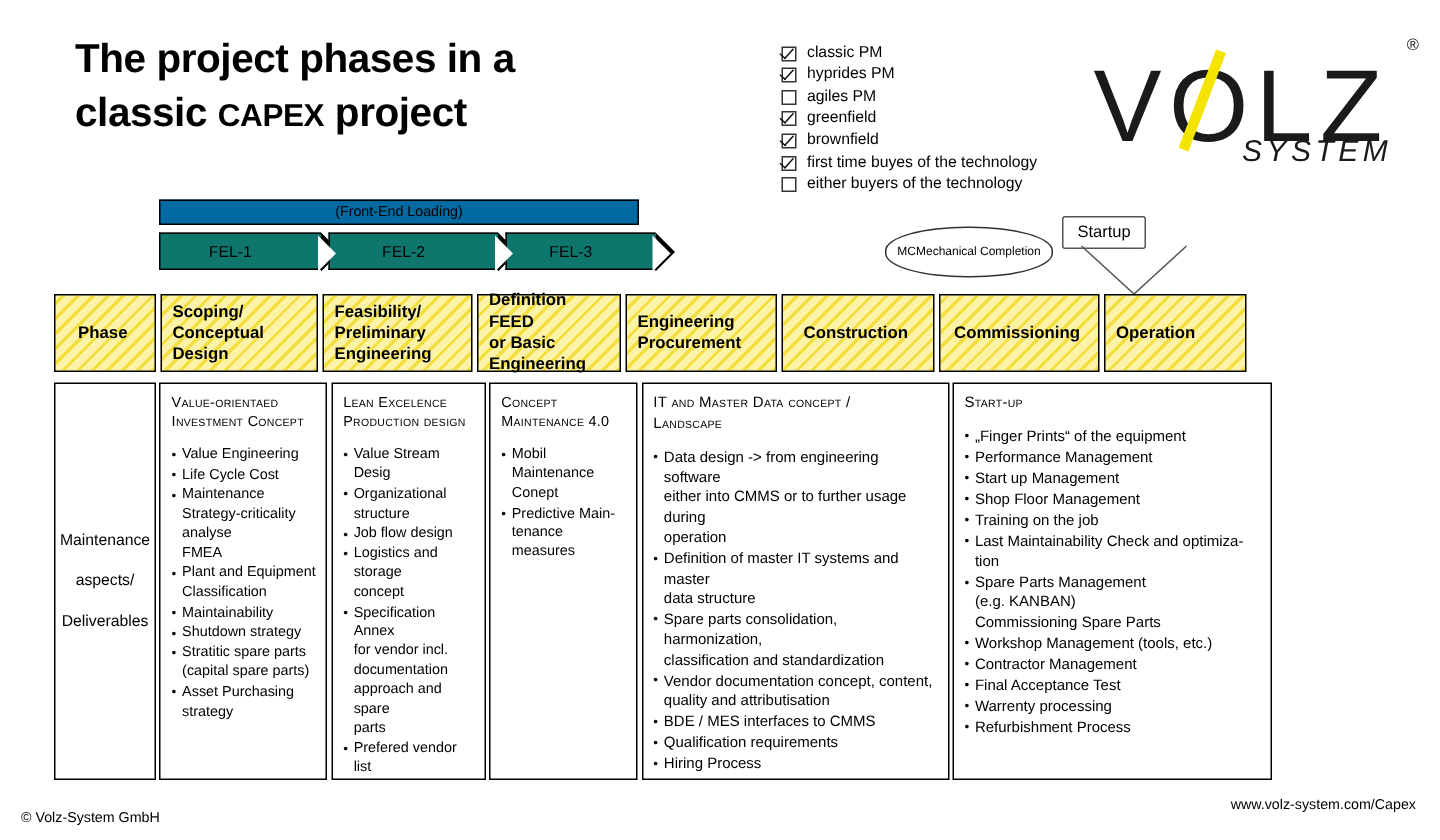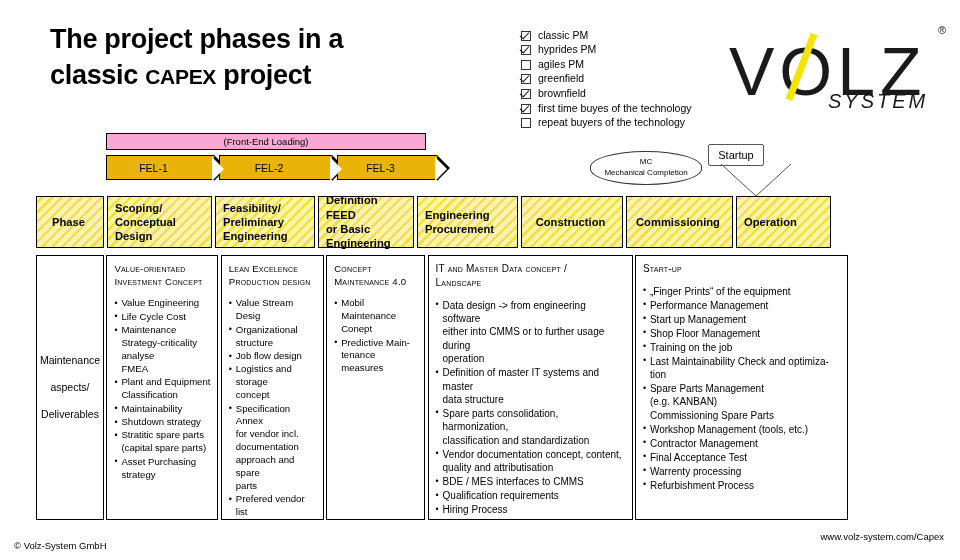--- a/index.html
+++ b/index.html
@@ -51,26 +51,26 @@
     background:#f5e400;transform:rotate(21deg);transform-origin:50% 50%;
   }
   #logo .sys{
     position:absolute;left:103px;top:78px;
     font-size:20px;font-style:italic;letter-spacing:3px;color:#1a1a1a;text-align:center;
   }
 
   
   #felWrap{position:absolute;left:106px;top:133px;}
   #felBar{
-    width:318px;height:15px;border:1px solid #000;background:#f9a8d4;
+    width:318px;height:15px;border:1px solid #000;background:#0369a1;
     font-size:9.5px;text-align:center;line-height:15px;
   }
   #felRow{position:absolute;left:0;top:22px;display:flex;}
   .fel{
-    position:relative;height:25px;background:#eab308;
+    position:relative;height:25px;background:#0f766e;
     font-size:10.5px;font-weight:400;
     display:flex;align-items:center;justify-content:center;
     padding-right:14px;
     box-sizing:border-box;
     border-top:1px solid #000;border-bottom:1px solid #000;border-left:1px solid #000;
   }
   .fel:after{
     content:"";position:absolute;right:-13px;top:-1px;
     width:0;height:0;
     border-top:13.5px solid transparent;
@@ -86,21 +86,21 @@
   }
   #fel1{width:108px;}
   #fel2{width:113px;margin-left:5px;}
   #fel3{width:100px;margin-left:5px;}
 
   
   #mc{
     position:absolute;left:590px;top:151px;width:110px;height:32px;
     border:1px solid #333;border-radius:55px/16px;background:#fff;
     font-size:8px;text-align:center;line-height:1.35;
-    display:flex;flex-direction:column;align-items:center;justify-content:center;
+    display:flex;flex-direction:row;align-items:center;justify-content:center;
   }
 
   
   #startup{position:absolute;left:700px;top:144px;width:112px;height:52px;}
   #startup .box{
     position:absolute;left:8px;top:0;width:54px;height:20px;
     border:1px solid #555;background:#fff;border-radius:2px;
     font-size:11px;text-align:center;line-height:20px;
   }
   #startup .ptr{position:absolute;left:0;top:19px;width:112px;height:34px;}
@@ -185,21 +185,21 @@
     <div class="lg-row">
       <span class="cb on"></span>
       <span class="lg-label">brownfield</span>
     </div>
     <div class="lg-row">
       <span class="cb on"></span>
       <span class="lg-label">first time buyes of the technology</span>
     </div>
     <div class="lg-row">
       <span class="cb"></span>
-      <span class="lg-label">repeat buyers of the technology</span>
+      <span class="lg-label">either buyers of the technology</span>
     </div>
   </div>
 
   <div id="logo">
     <div class="word">VOLZ</div>
     <div class="slash"></div>
     <div class="reg">®</div>
     <div class="sys">SYSTEM</div>
   </div>
 

